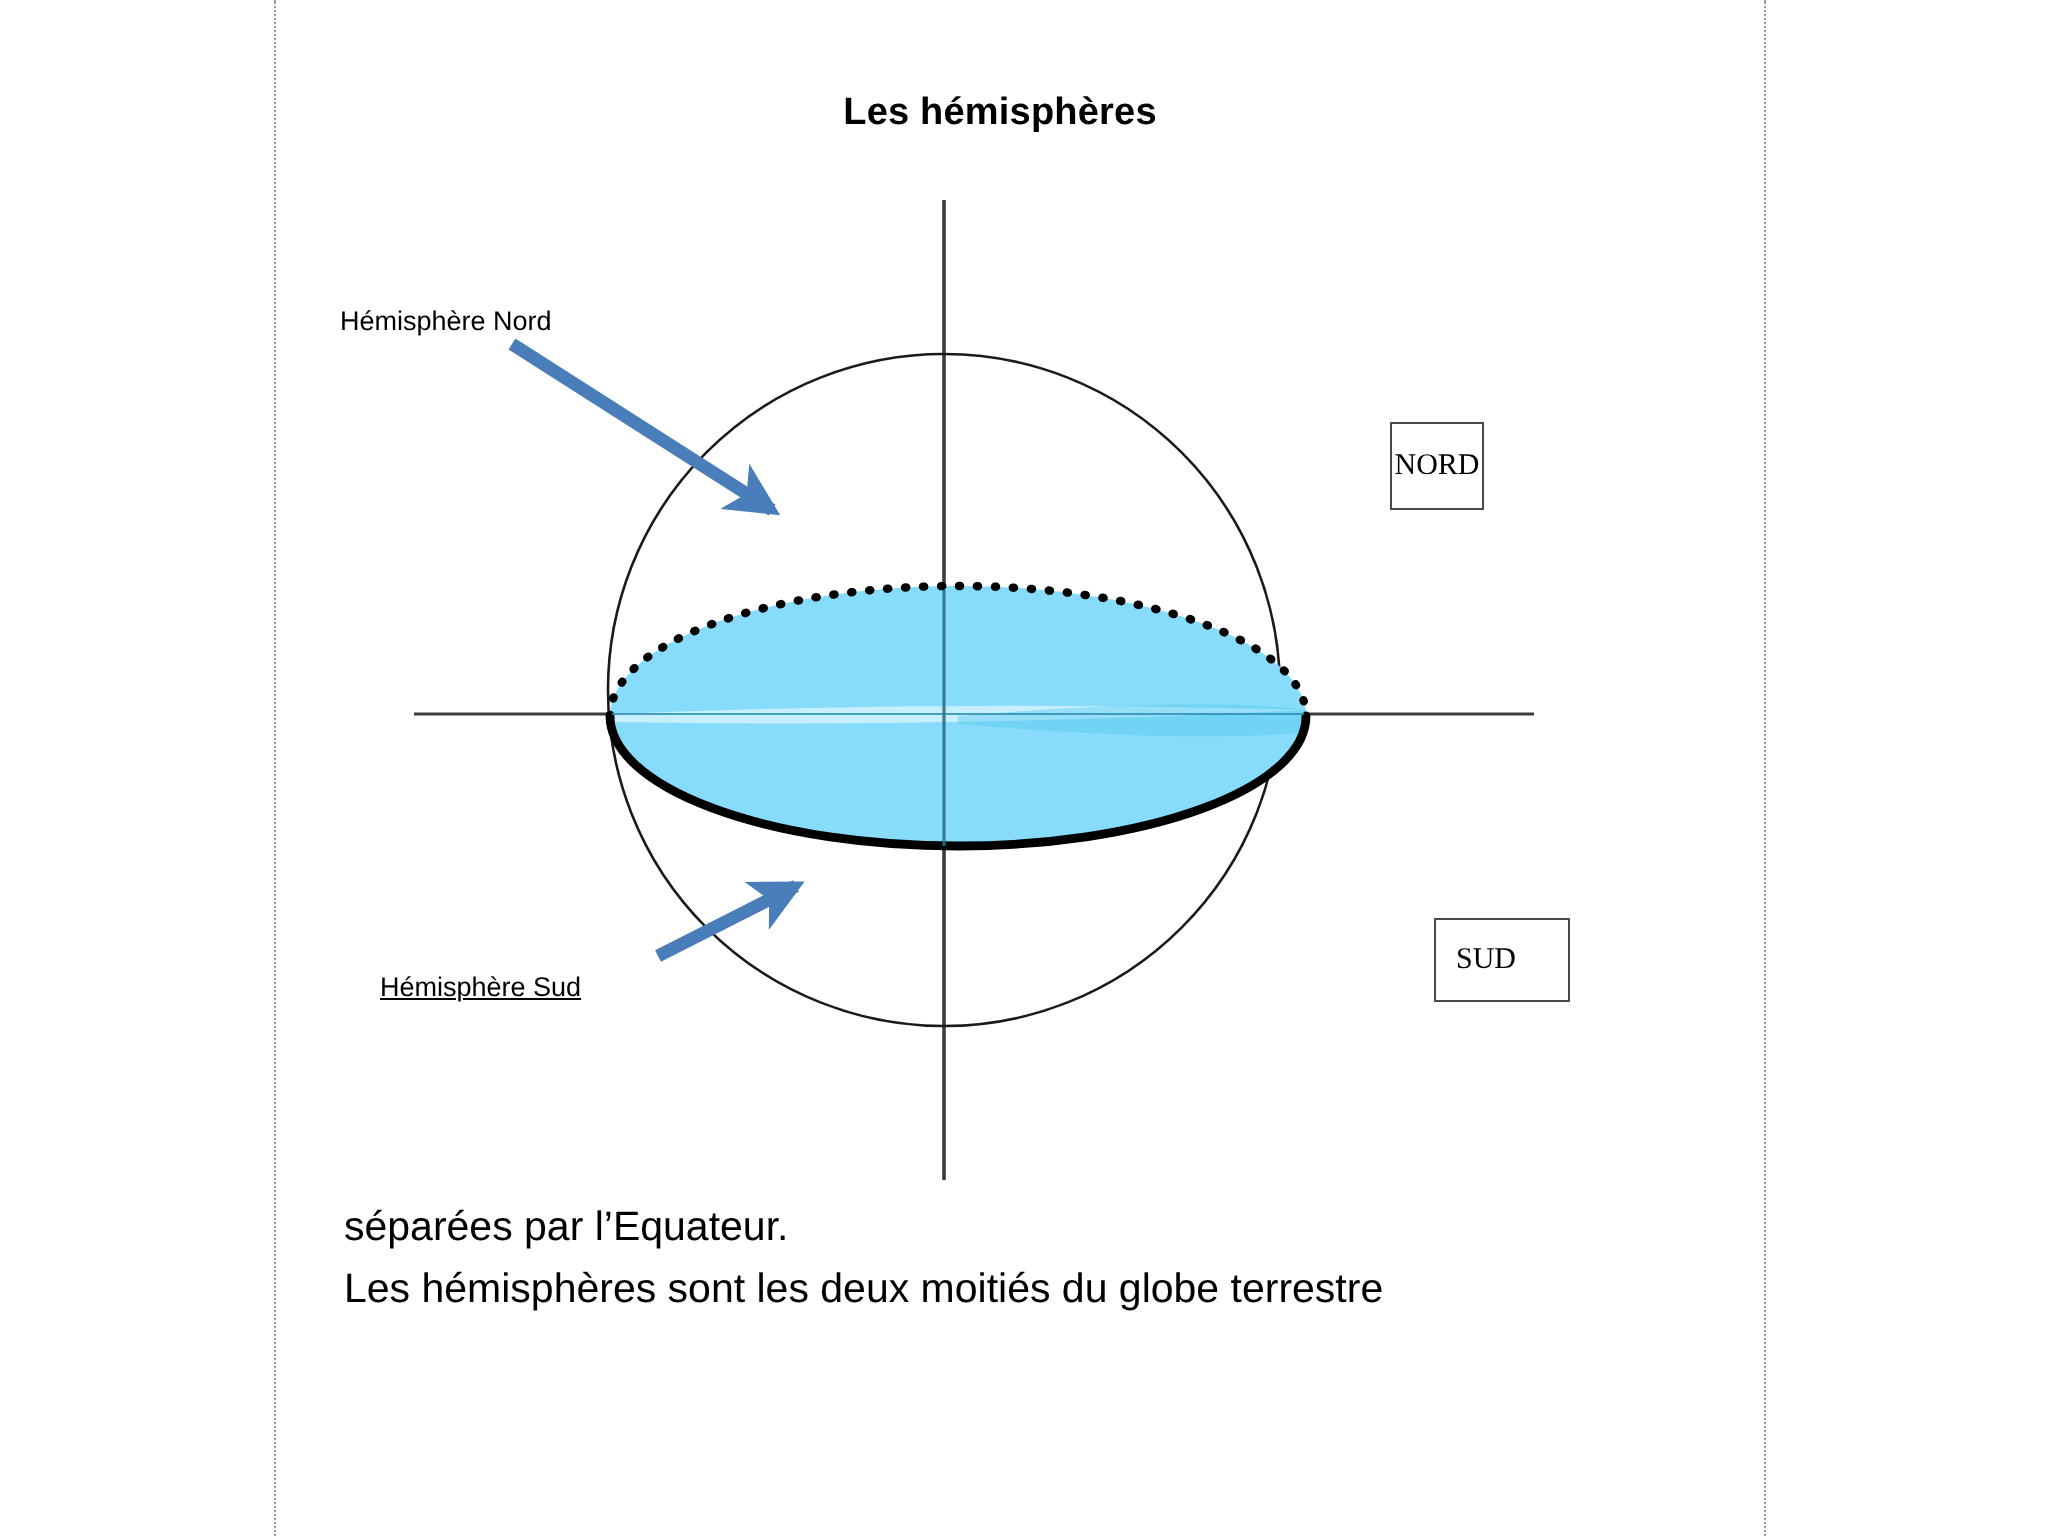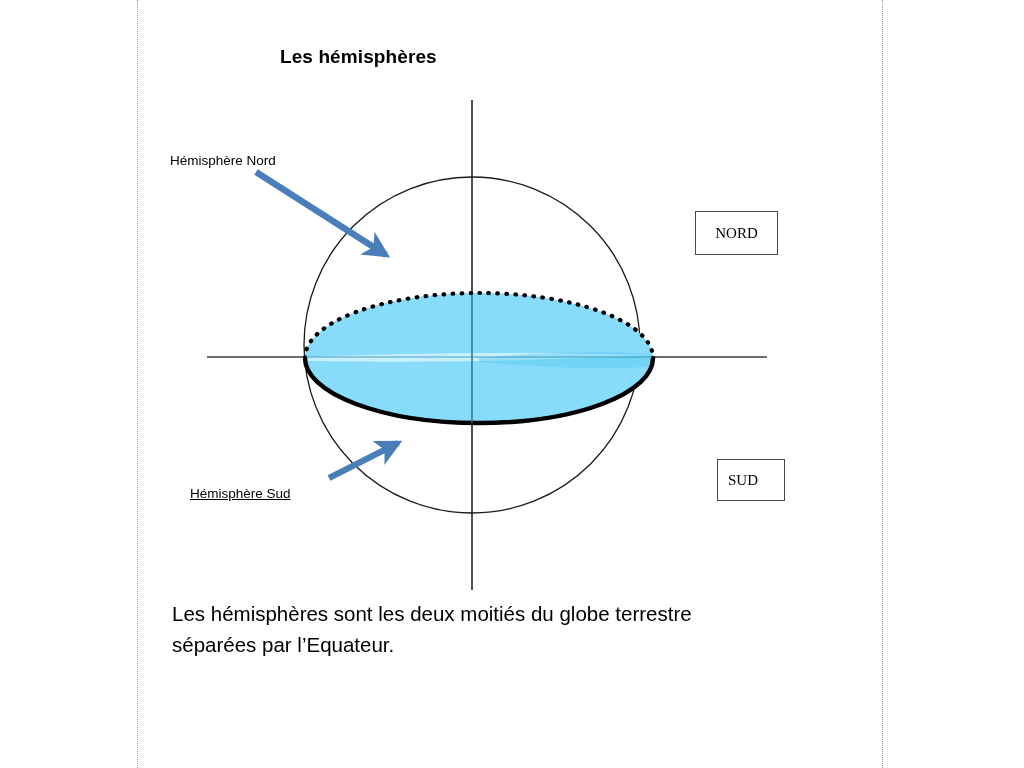--- a/index.html
+++ b/index.html
@@ -27,21 +27,21 @@
   }
   .guide-rail.left  { left: 137px; }
   .guide-rail.right { left: 882px; }
 
   
   #title {
     position: absolute;
     left: 280px;
     top: 46px;
     width: 440px;
-    text-align: left;
+    text-align: center;
     font-size: 19px;
     font-weight: bold;
     letter-spacing: 0.1px;
     color: #000000;
   }
 
   
   #diagram {
     position: absolute;
     left: 0;
@@ -67,21 +67,21 @@
     border: 1.4px solid #4a4a4a;
     background: #ffffff;
     font-family: "Liberation Serif", serif;
     font-size: 15px;
     color: #000000;
     box-sizing: border-box;
     display: flex;
     align-items: center;
   }
   #box-nord {
-    left: 695px; top: 211px; width: 83px; height: 44px;
+    left: 695px; top: 211px; width: 47px; height: 44px;
     justify-content: center;
   }
   #box-sud {
     left: 695px; top: 459px; width: 68px; height: 42px;
     justify-content: flex-start;
     padding-left: 10px;
     margin-left: 22px;
   }
 
   
@@ -138,17 +138,17 @@
 
   <div class="callout-label" id="label-nord-hemi">Hémisphère Nord</div>
 
   <div class="callout-label" id="label-sud-hemi">Hémisphère Sud</div>
 
   <div class="legend-box" id="box-nord">NORD</div>
 
   <div class="legend-box" id="box-sud">SUD</div>
 
   <div id="caption">
+    <span class="line">séparées par l’Equateur.</span>
     <span class="line">Les hémisphères sont les deux moitiés du globe terrestre</span>
-    <span class="line">séparées par l’Equateur.</span>
   </div>
 
 </div>
 
 </body></html>

